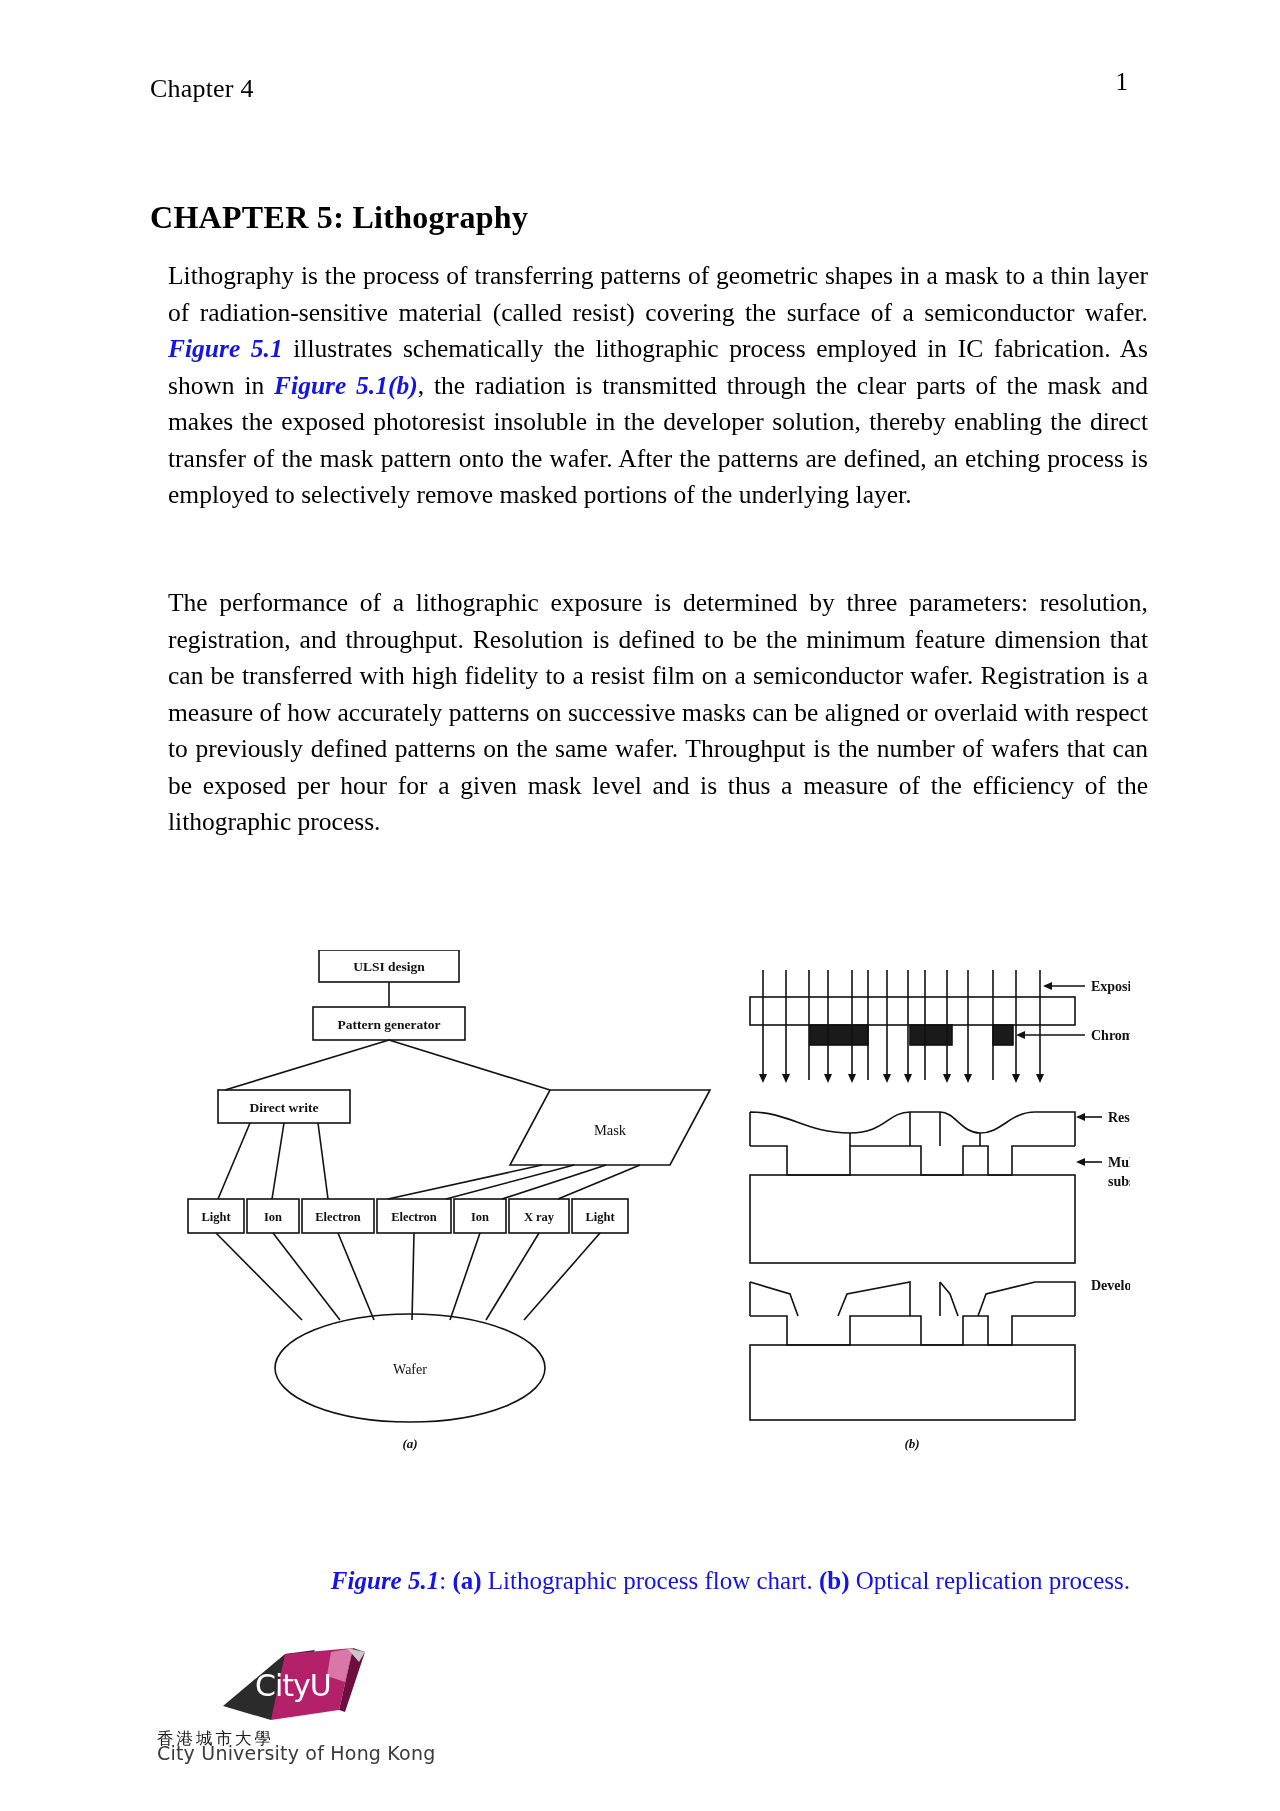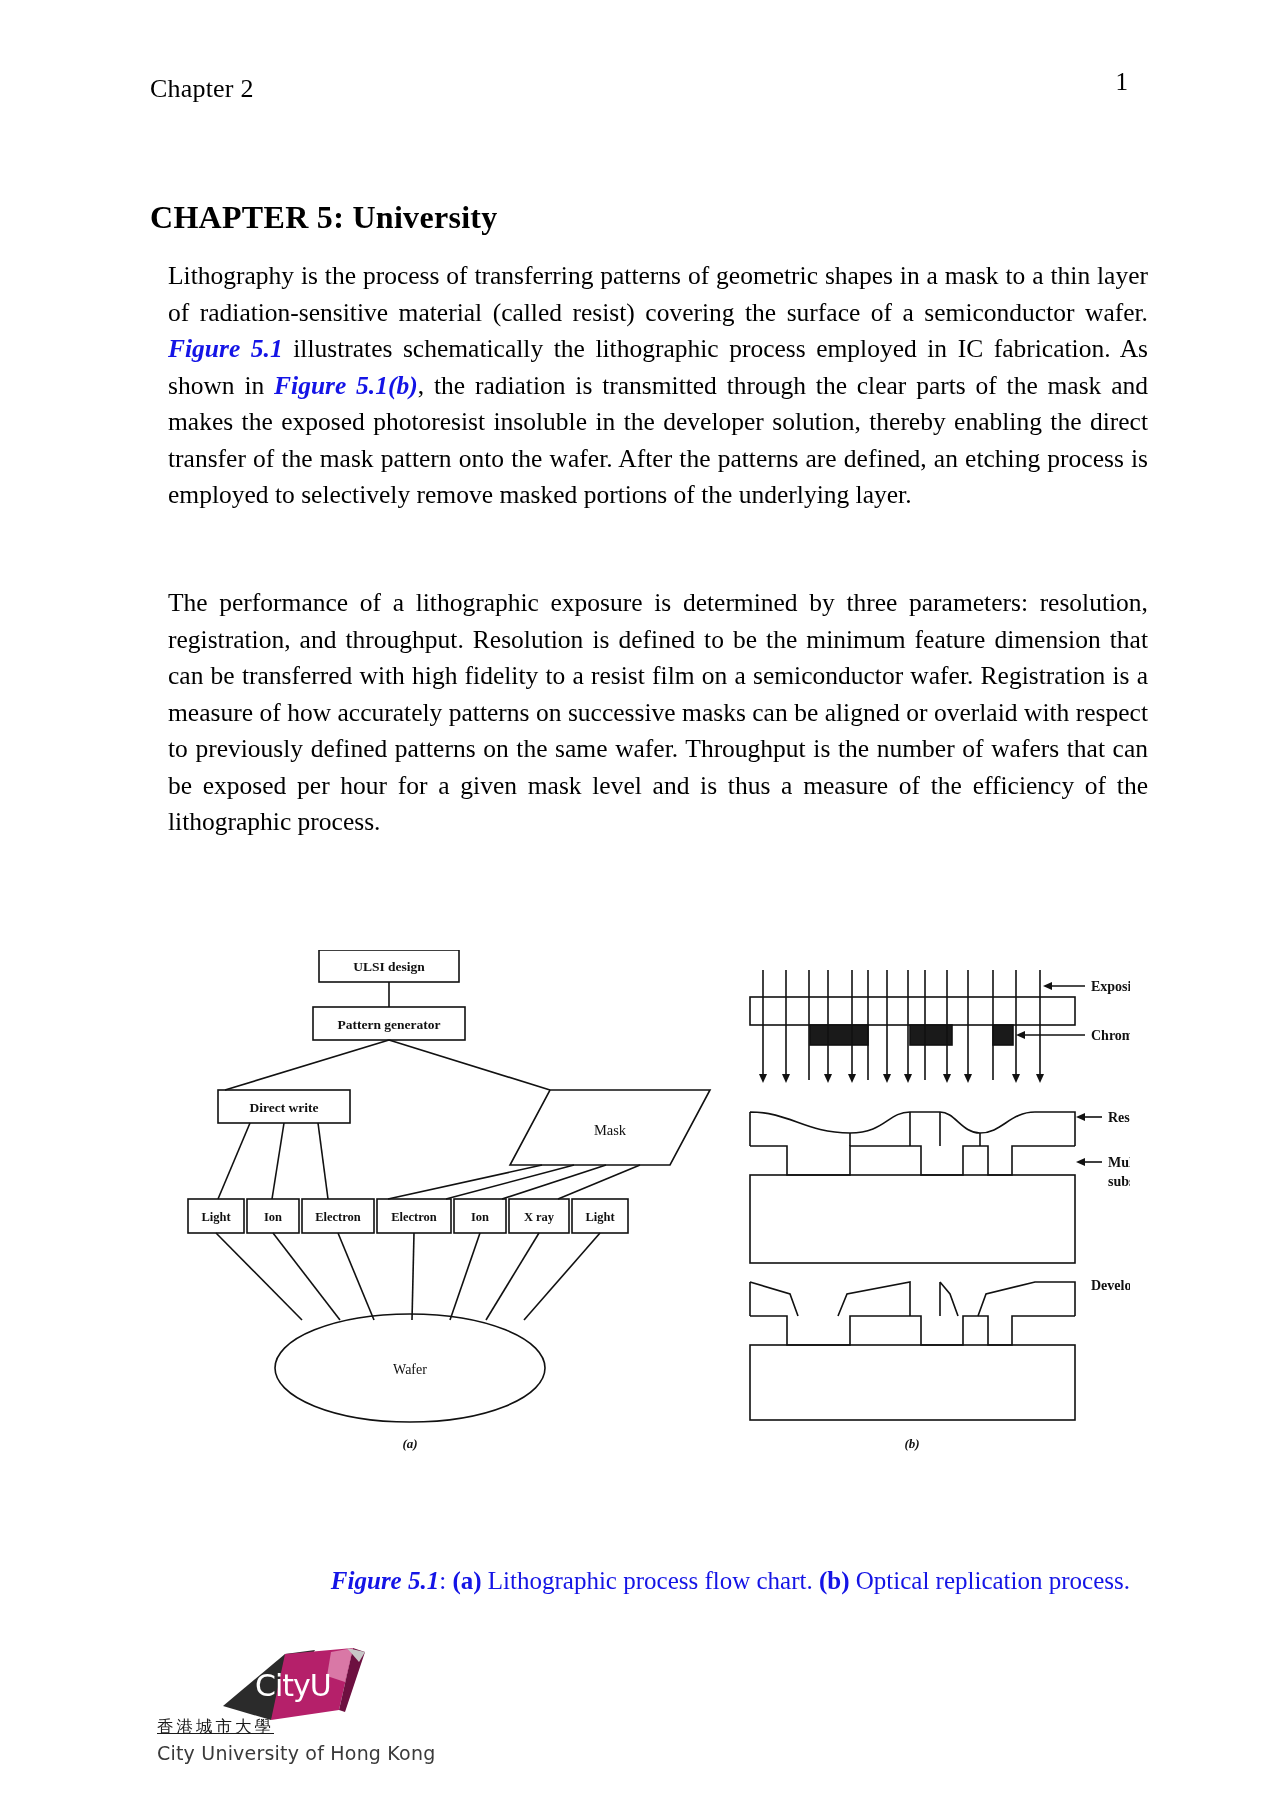--- a/index.html
+++ b/index.html
@@ -106,48 +106,47 @@
   .logo-mark {
     position: absolute;
     left: 62px;
     top: 0px;
     width: 148px;
     height: 80px;
   }
   .logo-cn {
     position: absolute;
     left: 0px;
-    top: 68px;
+    top: 80px;
     font-family: "DejaVu Sans", sans-serif;
     font-size: 16.5px;
     letter-spacing: 3px;
     color: #1a1a1a;
     white-space: nowrap;
-    text-decoration: underline;
   }
   .logo-en {
     position: absolute;
     left: 0px;
     top: 94px;
     font-family: "DejaVu Sans", sans-serif;
     font-size: 19px;
     letter-spacing: 0.2px;
     color: #3a3a3a;
     white-space: nowrap;
   }
 </style>
 </head>
 <body>
 
 <div class="page">
 
-  <div class="running-head">Chapter 2</div>
+  <div class="running-head">Chapter 4</div>
   <div class="page-number">1</div>
 
-  <h1 class="doc-title">CHAPTER 5:  University</h1>
+  <h1 class="doc-title">CHAPTER 5:  Lithography</h1>
 
   <div class="body-block" id="para-1"><span>Lithography is the process of transferring patterns of geometric shapes in a mask to a thin layer of radiation-sensitive material (called resist) covering the surface of a semiconductor wafer.  </span><span class="figref">Figure 5.1</span><span> illustrates schematically the lithographic process employed in IC fabrication.  As shown in </span><span class="figref">Figure 5.1(b)</span><span>, the radiation is transmitted through the clear parts of the mask and makes the exposed photoresist insoluble in the developer solution, thereby enabling the direct transfer of the mask pattern onto the wafer.  After the patterns are defined, an etching process is employed to selectively remove masked portions of the underlying layer.</span></div>
 
   <div class="body-block" id="para-2">The performance of a lithographic exposure is determined by three parameters: resolution, registration, and throughput.  Resolution is defined to be the minimum feature dimension that can be transferred with high fidelity to a resist film on a semiconductor wafer.  Registration is a measure of how accurately patterns on successive masks can be aligned or overlaid with respect to previously defined patterns on the same wafer.  Throughput is the number of wafers that can be exposed per hour for a given mask level and is thus a measure of the efficiency of the lithographic process.</div>
 
   <div class="figure-area">
     <svg class="figure-svg" width="980" height="570" viewBox="0 0 980 570" xmlns="http://www.w3.org/2000/svg">
 
       <g stroke="#111111" fill="none" stroke-width="1.6">
 

